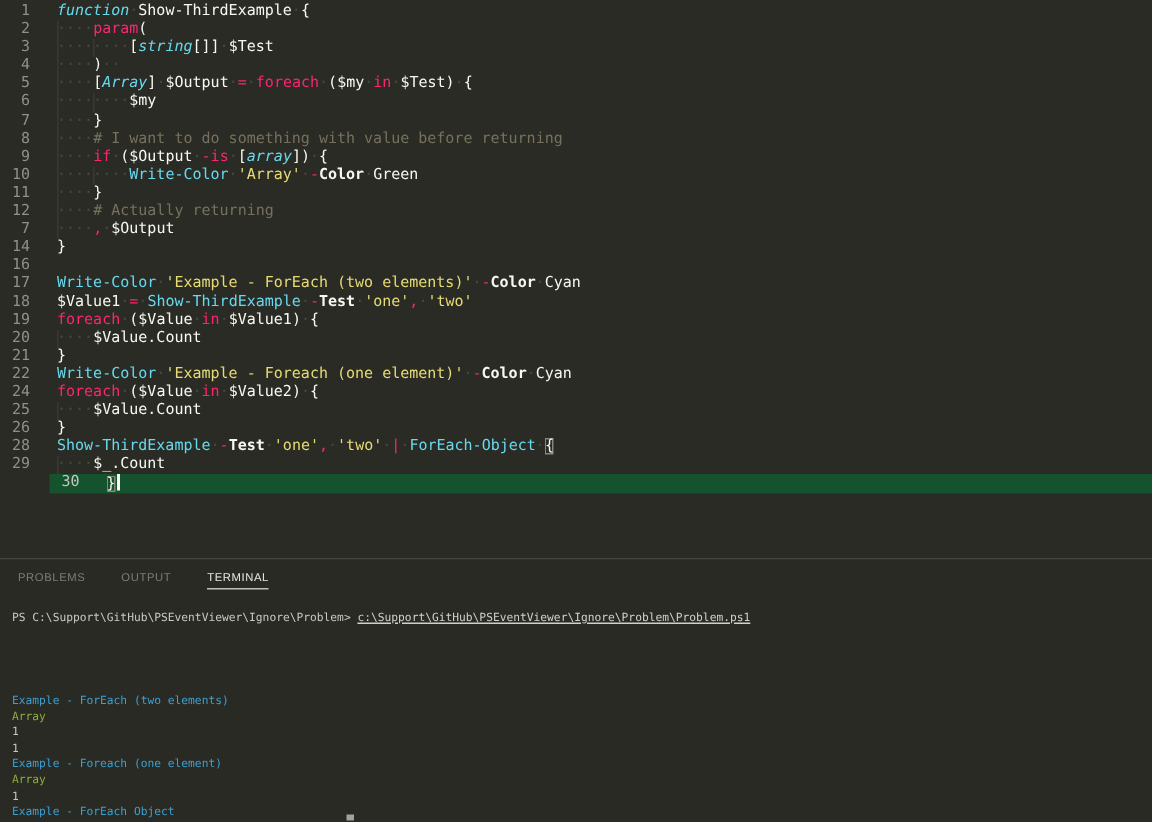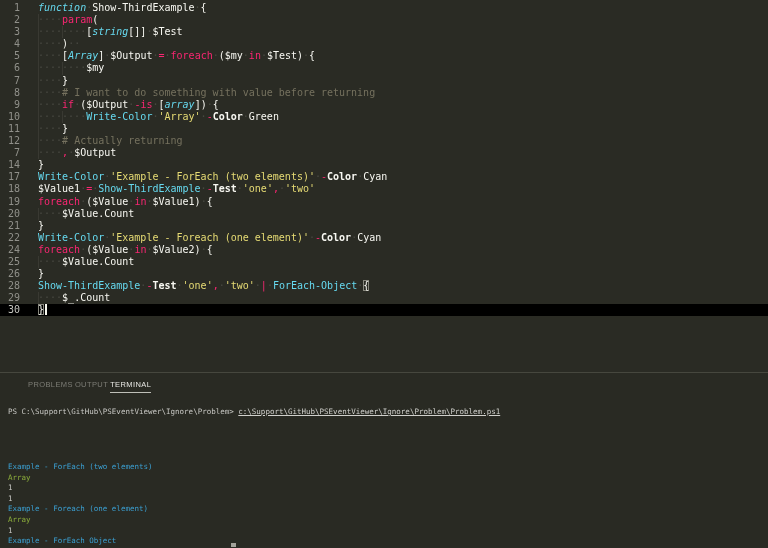--- a/index.html
+++ b/index.html
@@ -2,42 +2,42 @@
 <html><head>
 <meta charset="utf-8">
 <style>
   html,body{margin:0;padding:0;background:#1e1e1e;}
   .app{position:relative;width:768px;height:548px;overflow:hidden;background:#2A2B24;
        font-family:"DejaVu Sans Mono",monospace;}
   
   .editor{position:relative;height:373px;overflow:hidden;border-bottom:1px solid #46473E;
           padding-top:2px;box-sizing:border-box;}
   .line{position:relative;height:12.1px;line-height:12.1px;font-size:10px;white-space:pre;}
-  .line.current{background:#000000;}
+  .line.current{background:#14532d;margin-left:33px;}
   .ln{position:absolute;left:0;top:0;width:20px;text-align:right;color:#90908A;
       font-size:10px;line-height:12.1px;}
   .line.current .ln{color:#C6C6C0;}
   .code{display:block;margin-left:38px;}
   .guide{position:absolute;top:0;bottom:0;width:1px;background:rgba(248,248,242,0.07);}
   .tk-k{color:#F92672}
   .tk-t{color:#66D9EF;font-style:italic}
   .tk-f{color:#66D9EF}
   .tk-v{color:#F8F8F2;font-weight:normal}
   .tk-pn{color:#F8F8F2;font-weight:bold}
   .tk-p{color:#F8F8F2}
   .tk-s{color:#E6DB74}
   .tk-c{color:#75715E}
   .tk-ws{color:rgba(248,248,242,0.14)}
   .tk-bm{color:#F8F8F2;box-shadow:inset 0 0 0 1px #87877D;}
   .ed-cursor{display:inline-block;width:1.5px;height:11px;background:#F8F8F0;
              vertical-align:-2px;margin-left:1px;}
   
   .panel{position:relative;height:174px;background:#292A23;}
   .tabs{position:absolute;top:0;left:0;right:0;height:23px;display:flex;align-items:center;
-        padding-left:28px;gap:2px;font-family:"Liberation Sans",sans-serif;}
+        padding-left:12px;gap:24px;font-family:"Liberation Sans",sans-serif;}
   .tab{font-size:7.5px;letter-spacing:0.4px;color:#7D7D76;cursor:pointer;
        padding:4px 0 3px 0;border-bottom:1px solid transparent;}
   .tab.active{color:#E8E8E4;border-bottom:1px solid #BFBFB8;}
   .tbody{position:absolute;left:0;right:0;top:23px;bottom:0;font-size:7.5px;color:#C8C8C4;}
   .tprompt{position:absolute;left:8px;top:11px;white-space:pre;line-height:9px;}
   .tlink{color:#D0D0CC;text-decoration:underline;cursor:pointer;}
   .tout{position:absolute;left:8px;top:66px;line-height:10.6px;white-space:pre;}
   .t-cyan{color:#3BA0D3}
   .t-green{color:#8BAD3B}
   .t-white{color:#C8C8C4}
@@ -57,20 +57,21 @@
         <div class="line"><span class="ln">5</span><span class="guide" style="left: 38px;"></span><span class="code"><span class="tk-ws">····</span><span class="tk-p">[</span><span class="tk-t">Array</span><span class="tk-p">]</span><span class="tk-ws">·</span><span class="tk-v">$Output</span><span class="tk-ws">·</span><span class="tk-k">=</span><span class="tk-ws">·</span><span class="tk-k">foreach</span><span class="tk-ws">·</span><span class="tk-p">(</span><span class="tk-v">$my</span><span class="tk-ws">·</span><span class="tk-k">in</span><span class="tk-ws">·</span><span class="tk-v">$Test</span><span class="tk-p">)</span><span class="tk-ws">·</span><span class="tk-p">{</span></span></div>
         <div class="line"><span class="ln">6</span><span class="guide" style="left: 38px;"></span><span class="guide" style="left: 62.08px;"></span><span class="code"><span class="tk-ws">········</span><span class="tk-v">$my</span></span></div>
         <div class="line"><span class="ln">7</span><span class="guide" style="left: 38px;"></span><span class="code"><span class="tk-ws">····</span><span class="tk-p">}</span></span></div>
         <div class="line"><span class="ln">8</span><span class="guide" style="left: 38px;"></span><span class="code"><span class="tk-ws">····</span><span class="tk-c"># I want to do something with value before returning</span></span></div>
         <div class="line"><span class="ln">9</span><span class="guide" style="left: 38px;"></span><span class="code"><span class="tk-ws">····</span><span class="tk-k">if</span><span class="tk-ws">·</span><span class="tk-p">(</span><span class="tk-v">$Output</span><span class="tk-ws">·</span><span class="tk-k">-is</span><span class="tk-ws">·</span><span class="tk-p">[</span><span class="tk-t">array</span><span class="tk-p">])</span><span class="tk-ws">·</span><span class="tk-p">{</span></span></div>
         <div class="line"><span class="ln">10</span><span class="guide" style="left: 38px;"></span><span class="guide" style="left: 62.08px;"></span><span class="code"><span class="tk-ws">········</span><span class="tk-f">Write-Color</span><span class="tk-ws">·</span><span class="tk-s">'Array'</span><span class="tk-ws">·</span><span class="tk-k">-</span><span class="tk-pn">Color</span><span class="tk-ws">·</span><span class="tk-p">Green</span></span></div>
         <div class="line"><span class="ln">11</span><span class="guide" style="left: 38px;"></span><span class="code"><span class="tk-ws">····</span><span class="tk-p">}</span></span></div>
         <div class="line"><span class="ln">12</span><span class="guide" style="left: 38px;"></span><span class="code"><span class="tk-ws">····</span><span class="tk-c"># Actually returning</span></span></div>
         <div class="line"><span class="ln">7</span><span class="guide" style="left: 38px;"></span><span class="code"><span class="tk-ws">····</span><span class="tk-k">,</span><span class="tk-ws">·</span><span class="tk-v">$Output</span></span></div>
         <div class="line"><span class="ln">14</span><span class="code"><span class="tk-p">}</span></span></div>
+        <div class="line"><span class="ln">16</span><span class="code"></span></div>
         <div class="line"><span class="ln">17</span><span class="code"><span class="tk-f">Write-Color</span><span class="tk-ws">·</span><span class="tk-s">'Example - ForEach (two elements)'</span><span class="tk-ws">·</span><span class="tk-k">-</span><span class="tk-pn">Color</span><span class="tk-ws">·</span><span class="tk-p">Cyan</span></span></div>
         <div class="line"><span class="ln">18</span><span class="code"><span class="tk-v">$Value1</span><span class="tk-ws">·</span><span class="tk-k">=</span><span class="tk-ws">·</span><span class="tk-f">Show-ThirdExample</span><span class="tk-ws">·</span><span class="tk-k">-</span><span class="tk-pn">Test</span><span class="tk-ws">·</span><span class="tk-s">'one'</span><span class="tk-k">,</span><span class="tk-ws">·</span><span class="tk-s">'two'</span></span></div>
         <div class="line"><span class="ln">19</span><span class="code"><span class="tk-k">foreach</span><span class="tk-ws">·</span><span class="tk-p">(</span><span class="tk-v">$Value</span><span class="tk-ws">·</span><span class="tk-k">in</span><span class="tk-ws">·</span><span class="tk-v">$Value1</span><span class="tk-p">)</span><span class="tk-ws">·</span><span class="tk-p">{</span></span></div>
         <div class="line"><span class="ln">20</span><span class="guide" style="left: 38px;"></span><span class="code"><span class="tk-ws">····</span><span class="tk-v">$Value</span><span class="tk-p">.Count</span></span></div>
         <div class="line"><span class="ln">21</span><span class="code"><span class="tk-p">}</span></span></div>
         <div class="line"><span class="ln">22</span><span class="code"><span class="tk-f">Write-Color</span><span class="tk-ws">·</span><span class="tk-s">'Example - Foreach (one element)'</span><span class="tk-ws">·</span><span class="tk-k">-</span><span class="tk-pn">Color</span><span class="tk-ws">·</span><span class="tk-p">Cyan</span></span></div>
         <div class="line"><span class="ln">24</span><span class="code"><span class="tk-k">foreach</span><span class="tk-ws">·</span><span class="tk-p">(</span><span class="tk-v">$Value</span><span class="tk-ws">·</span><span class="tk-k">in</span><span class="tk-ws">·</span><span class="tk-v">$Value2</span><span class="tk-p">)</span><span class="tk-ws">·</span><span class="tk-p">{</span></span></div>
         <div class="line"><span class="ln">25</span><span class="guide" style="left: 38px;"></span><span class="code"><span class="tk-ws">····</span><span class="tk-v">$Value</span><span class="tk-p">.Count</span></span></div>
         <div class="line"><span class="ln">26</span><span class="code"><span class="tk-p">}</span></span></div>
         <div class="line"><span class="ln">28</span><span class="code"><span class="tk-f">Show-ThirdExample</span><span class="tk-ws">·</span><span class="tk-k">-</span><span class="tk-pn">Test</span><span class="tk-ws">·</span><span class="tk-s">'one'</span><span class="tk-k">,</span><span class="tk-ws">·</span><span class="tk-s">'two'</span><span class="tk-ws">·</span><span class="tk-k">|</span><span class="tk-ws">·</span><span class="tk-f">ForEach-Object</span><span class="tk-ws">·</span><span class="tk-bm">{</span></span></div>

